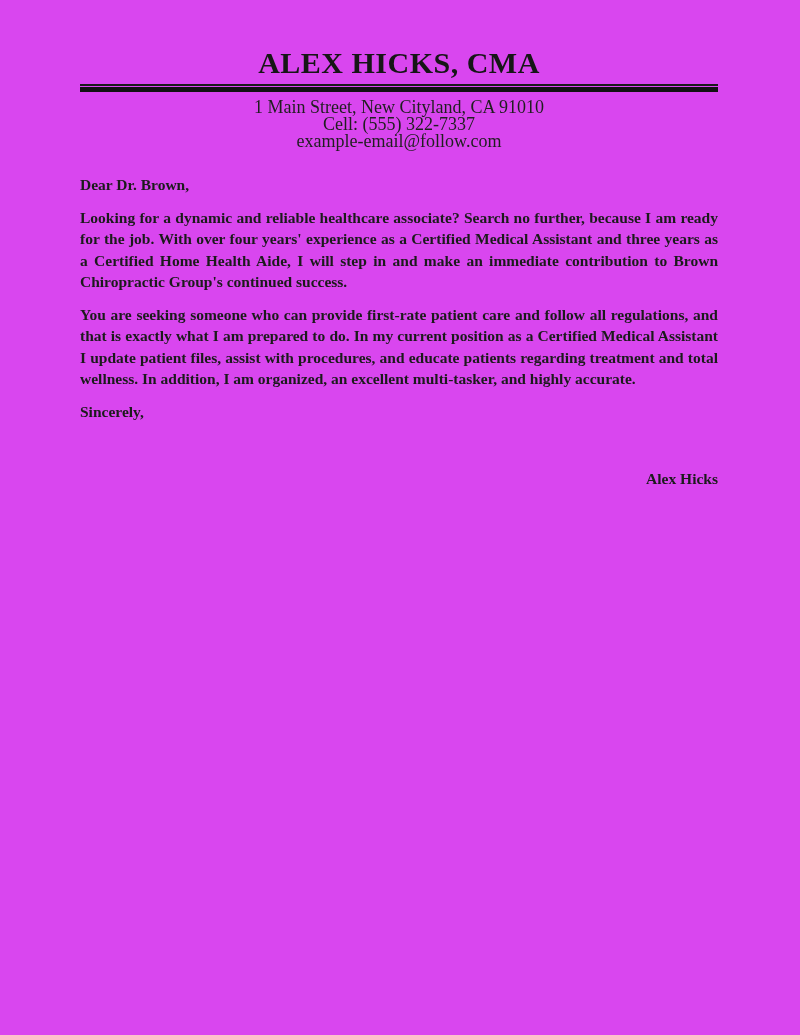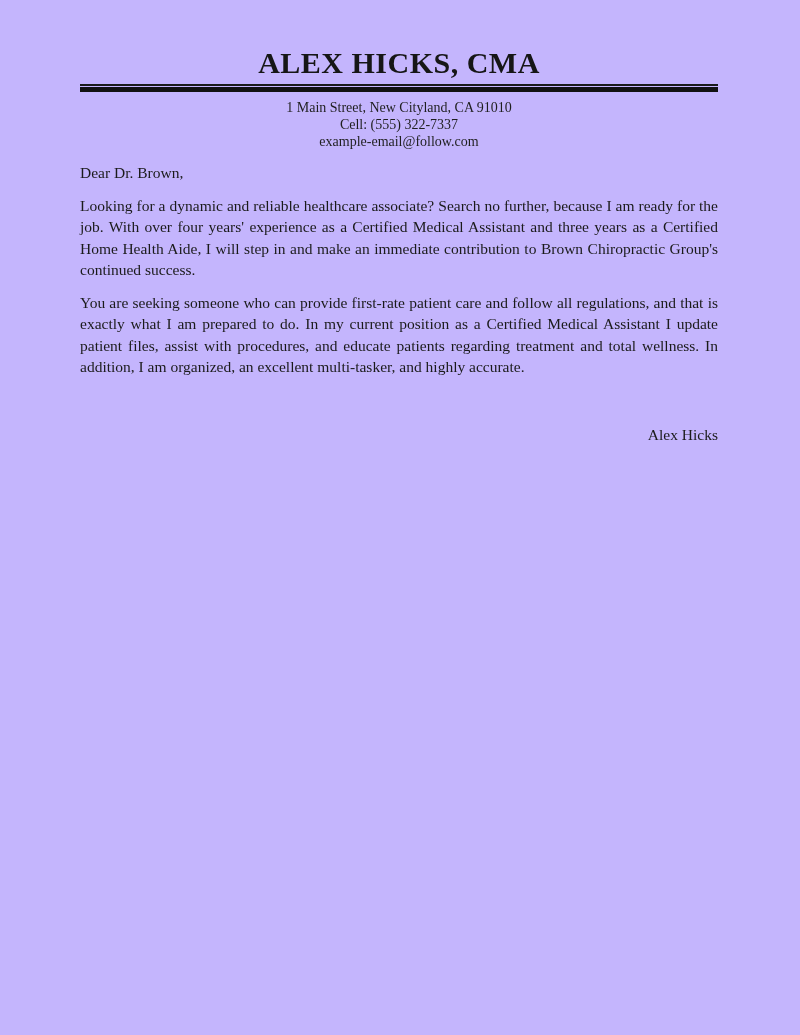--- a/index.html
+++ b/index.html
@@ -5,21 +5,21 @@
   html, body {
     margin: 0;
     padding: 0;
     background: #ffffff;
   }
   .page {
     position: relative;
     width: 800px;
     height: 1035px;
     margin: 0 auto;
-    background: #c4b5fd;
+    background: #d946ef;
     font-family: "Liberation Serif", "DejaVu Serif", serif;
     color: #1b1b1b;
     box-sizing: border-box;
     overflow: hidden;
   }
   .content {
     padding: 46px 82px 0 80px;
   }
   .letterhead-name {
     margin: 0;
@@ -35,33 +35,34 @@
     border-top: 2px solid #1a1a1a;
     padding-top: 1px;
   }
   .rule-bar {
     height: 5px;
     background: #111111;
   }
   .contact {
     margin-top: 7px;
     text-align: center;
-    font-size: 14px;
+    font-size: 18px;
     line-height: 17px;
     color: #1f1f1f;
   }
   .contact div {
     margin: 0;
   }
   .letter-body {
-    margin-top: 12px;
+    margin-top: 24px;
     font-size: 15.5px;
     line-height: 21.5px;
     text-align: justify;
     color: #1b1b1b;
+    font-weight: bold;
   }
   .salutation {
     margin: 0 0 11px 0;
     text-align: left;
   }
   .para {
     margin: 0 0 11px 0;
   }
   .closing {
     margin: 1px 0 0 0;
@@ -91,18 +92,19 @@
     </div>
 
     <div class="letter-body">
       <p class="salutation">Dear Dr. Brown,</p>
 
       <p class="para">Looking for a dynamic and reliable healthcare associate? Search no further, because I am ready for the job. With over four years' experience as a Certified Medical Assistant and three years as a Certified Home Health Aide, I will step in and make an immediate contribution to Brown Chiropractic Group's continued success.</p>
 
       <p class="para">You are seeking someone who can provide first-rate patient care and follow all regulations, and that is exactly what I am prepared to do. In my current position as a Certified Medical Assistant I update patient files, assist with procedures, and educate patients regarding treatment and total wellness. In addition, I am organized, an excellent multi-tasker, and highly accurate.</p>
 
 
+      <p class="closing">Sincerely,</p>
 
       <p class="signature">Alex Hicks</p>
     </div>
 
   </div>
 </div>
 
 </body></html>

